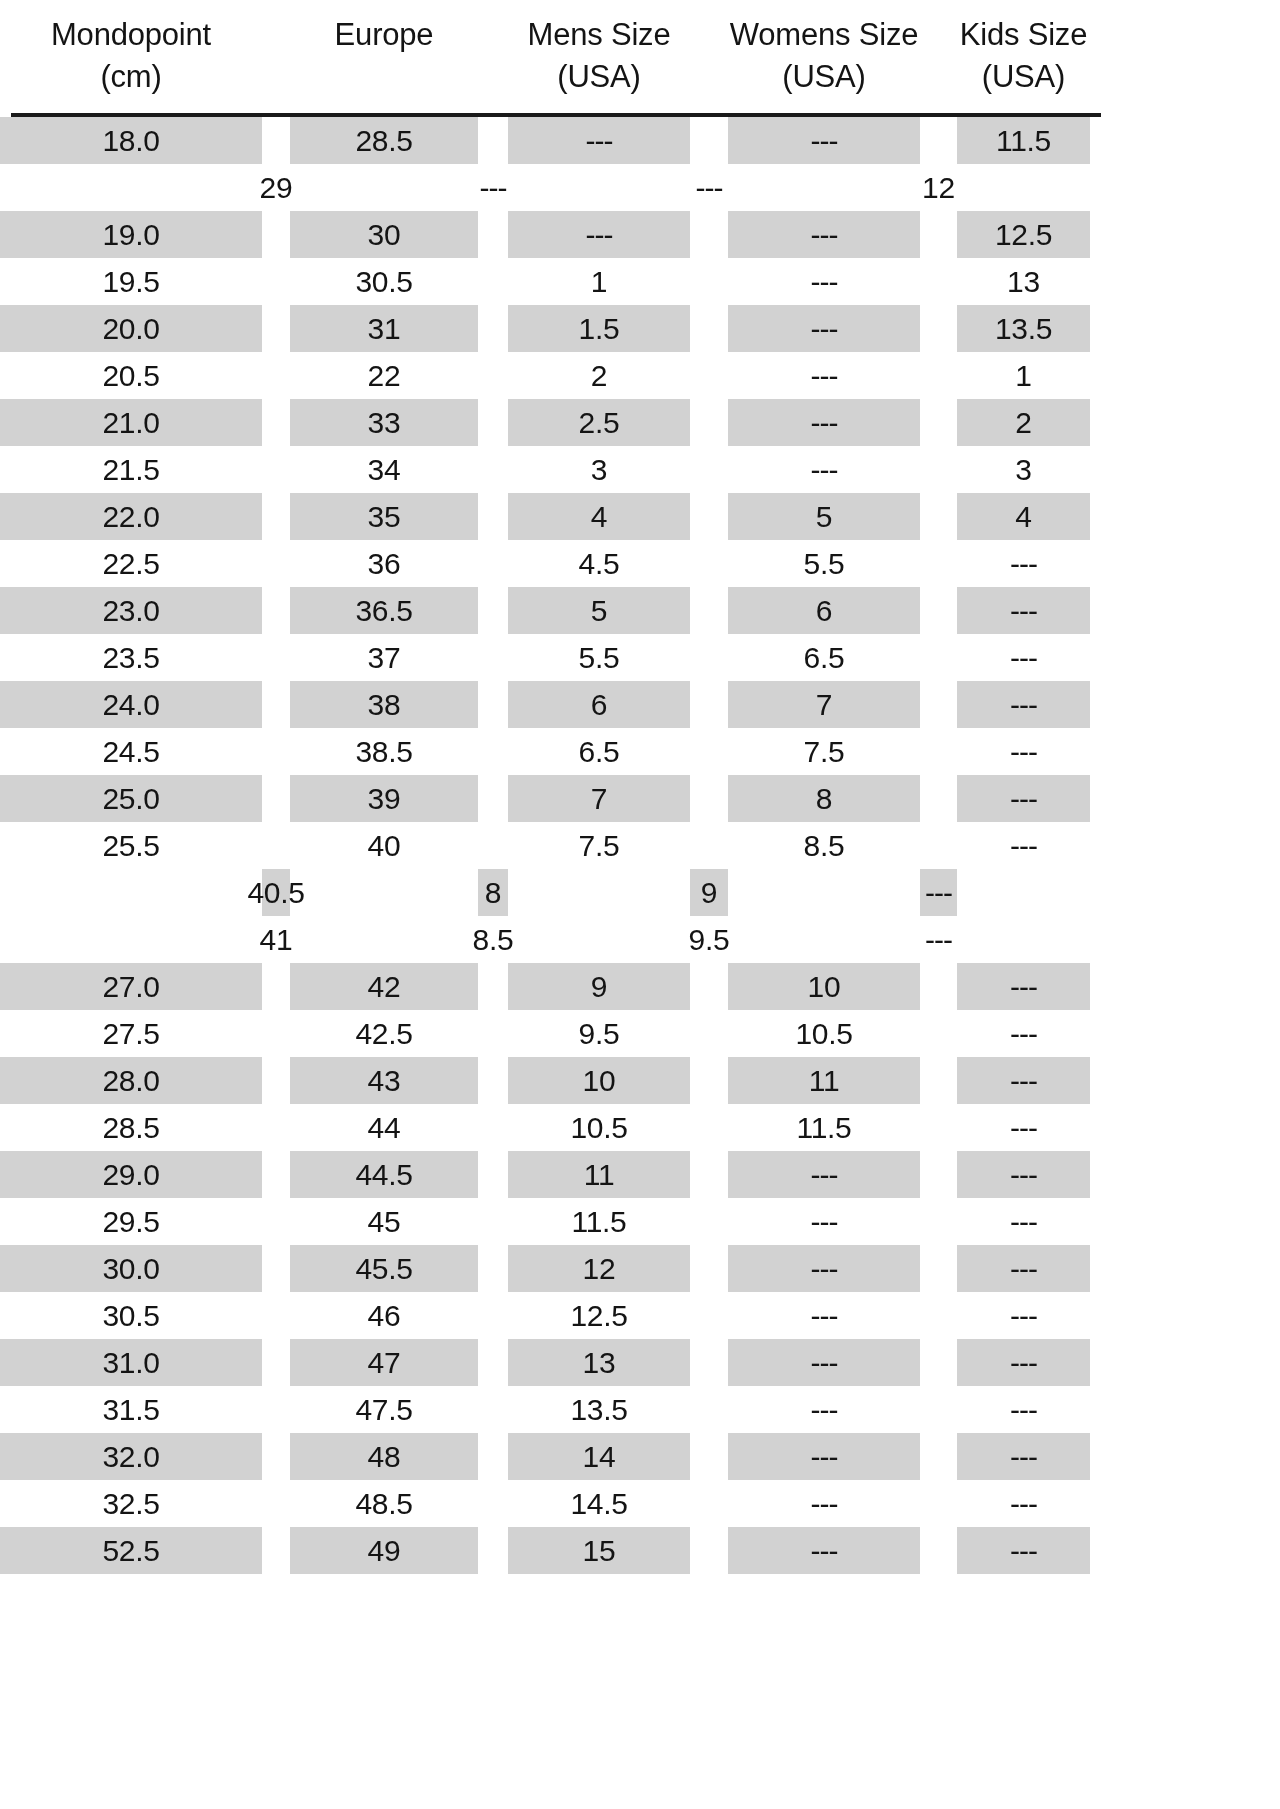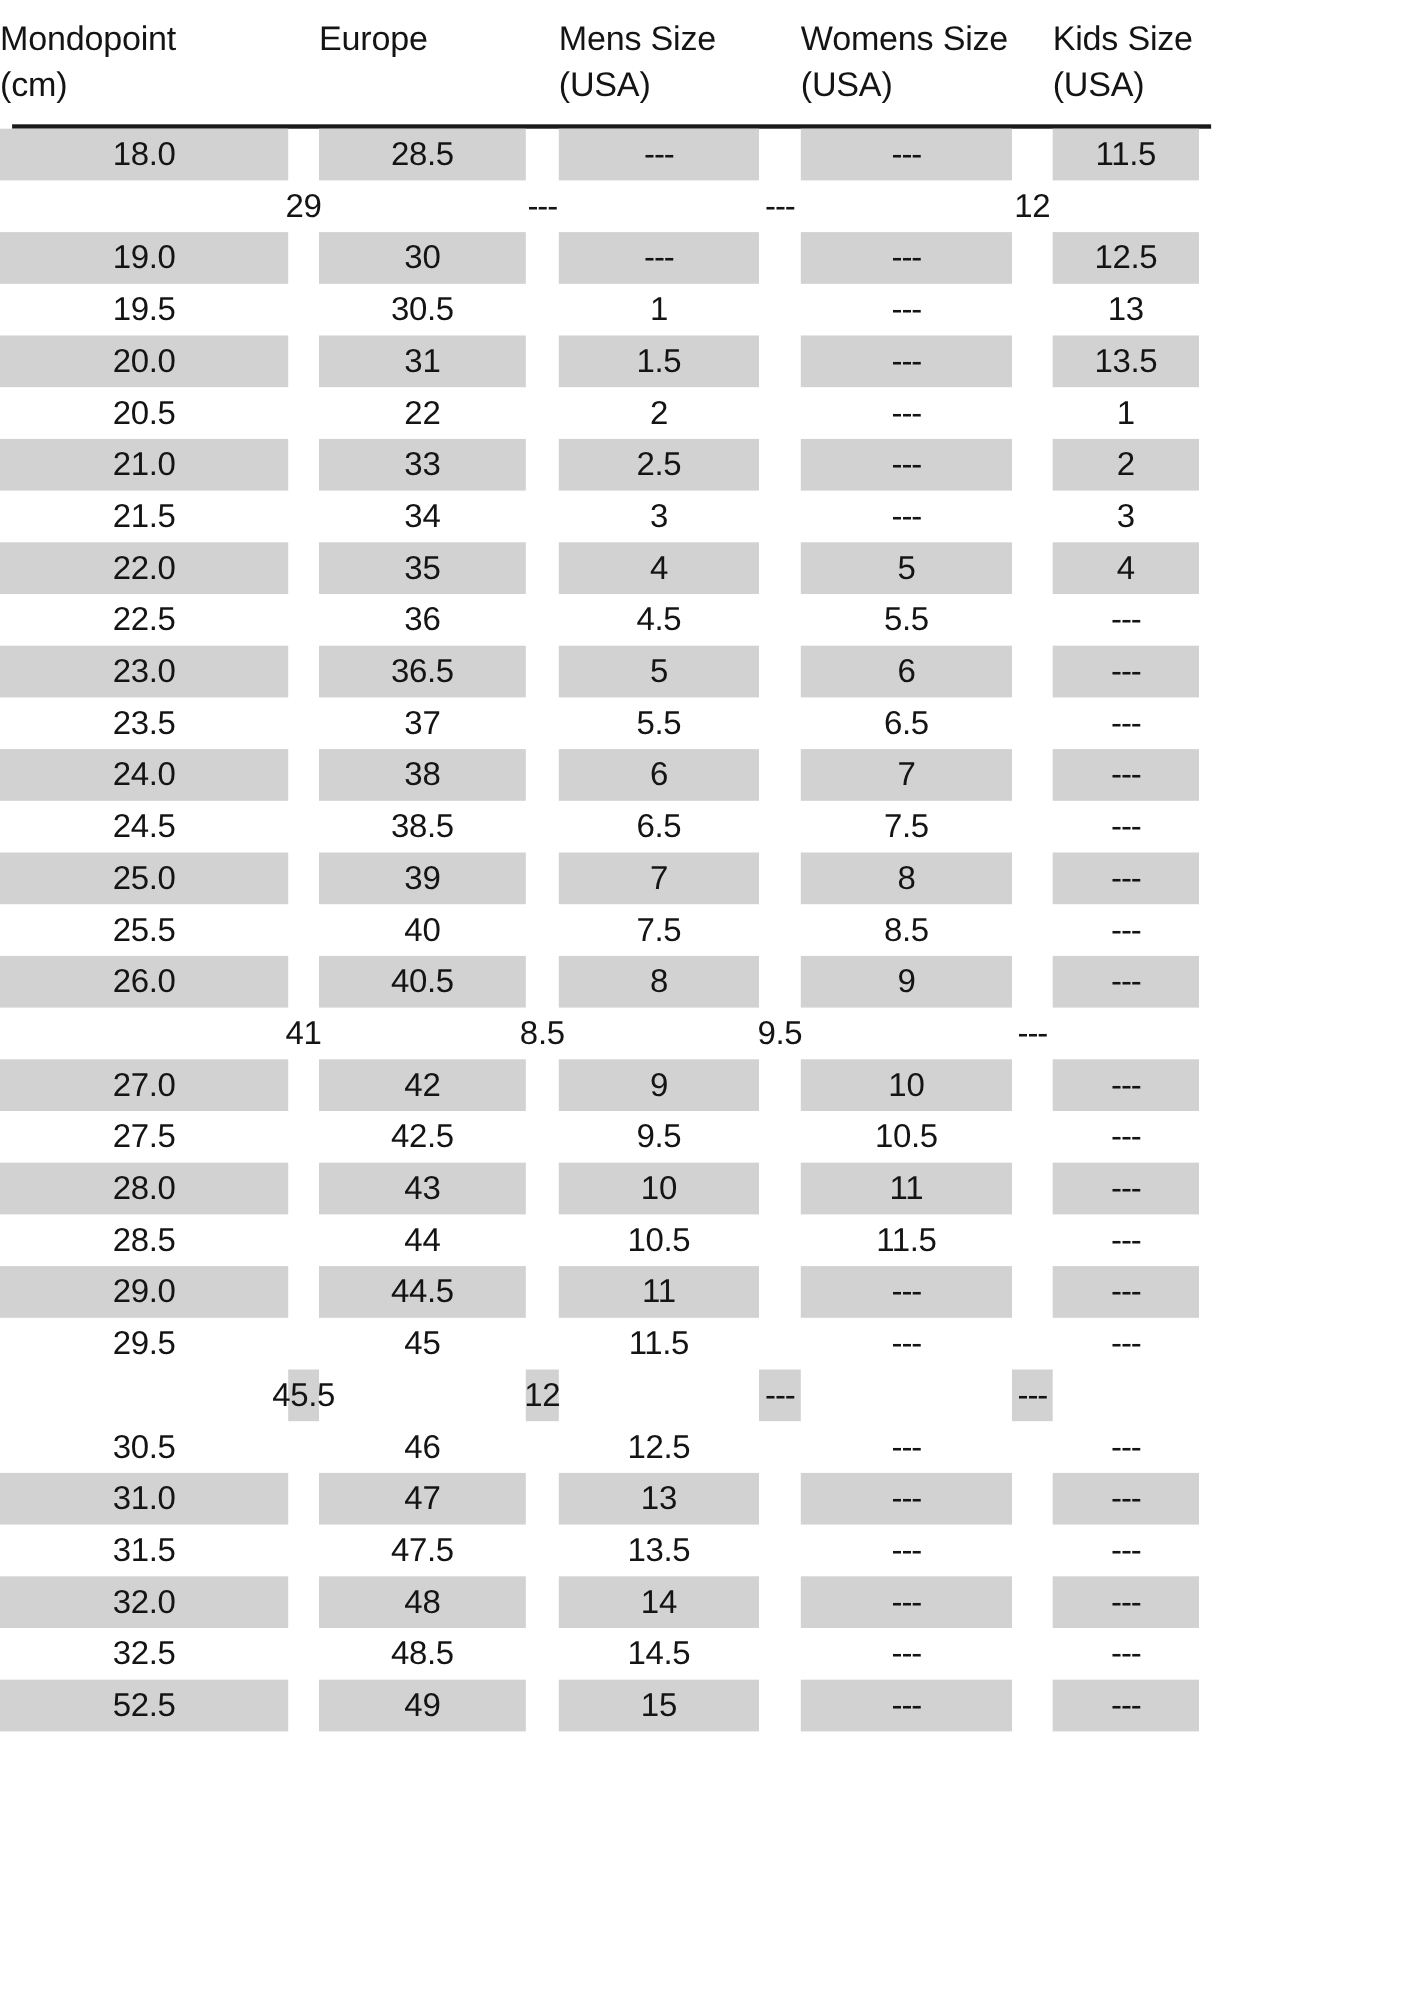--- a/index.html
+++ b/index.html
@@ -31,21 +31,21 @@
   }
   .gutter { background: transparent; }
 
   
   .head-row {
     height: 113px;
   }
   .head-cell {
     display: flex;
     flex-direction: column;
-    align-items: flex-start;
+    align-items: center;
     justify-content: flex-start;
     padding-top: 14px;
     font-size: 31px;
     line-height: 1.37;
     font-weight: 400;
     letter-spacing: -0.2px;
     color: #141414;
     white-space: nowrap;
   }
   .head-cell .l2 { display: block; }
@@ -283,21 +283,20 @@
         <div class="gutter"></div>
         <div class="cell">40</div>
         <div class="gutter"></div>
         <div class="cell">7.5</div>
         <div class="gutter"></div>
         <div class="cell">8.5</div>
         <div class="gutter"></div>
         <div class="cell dash">---</div>
       </div>
       <div class="row body-row shaded">
-        <div class="cell">26.0</div>
         <div class="gutter"></div>
         <div class="cell">40.5</div>
         <div class="gutter"></div>
         <div class="cell">8</div>
         <div class="gutter"></div>
         <div class="cell">9</div>
         <div class="gutter"></div>
         <div class="cell dash">---</div>
       </div>
       <div class="row body-row">
@@ -370,20 +369,21 @@
         <div class="gutter"></div>
         <div class="cell">45</div>
         <div class="gutter"></div>
         <div class="cell">11.5</div>
         <div class="gutter"></div>
         <div class="cell dash">---</div>
         <div class="gutter"></div>
         <div class="cell dash">---</div>
       </div>
       <div class="row body-row shaded">
+        <div class="cell">30.0</div>
         <div class="gutter"></div>
         <div class="cell">45.5</div>
         <div class="gutter"></div>
         <div class="cell">12</div>
         <div class="gutter"></div>
         <div class="cell dash">---</div>
         <div class="gutter"></div>
         <div class="cell dash">---</div>
       </div>
       <div class="row body-row">

